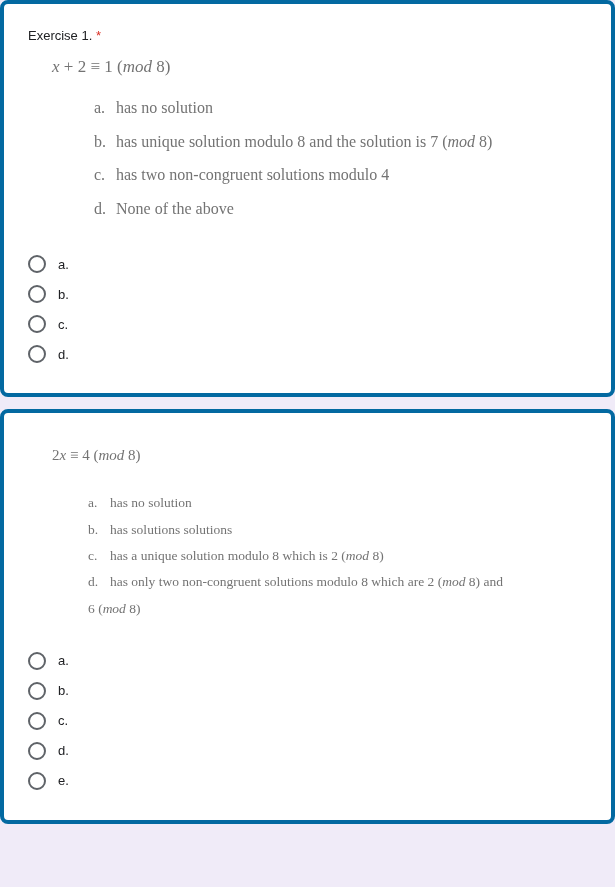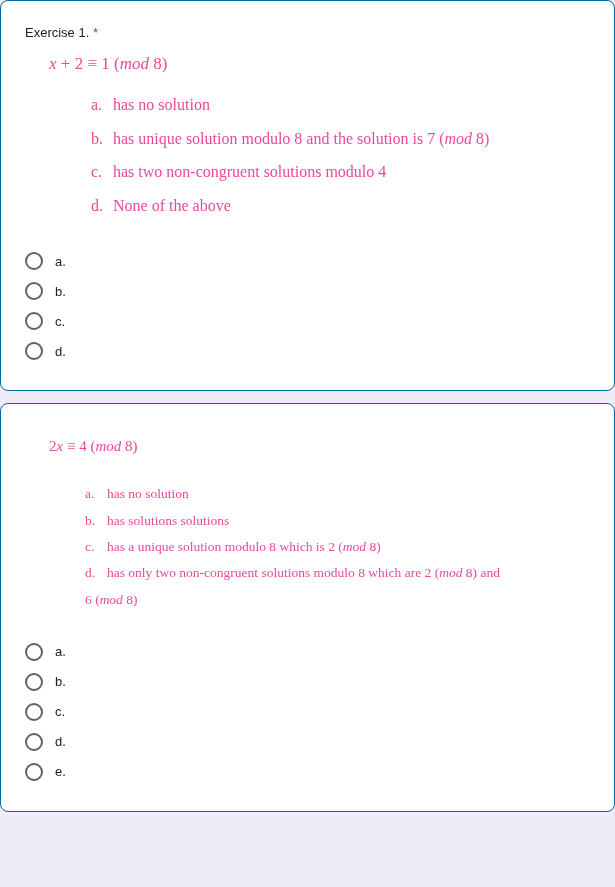--- a/index.html
+++ b/index.html
@@ -8,36 +8,36 @@
       padding: 0;
     }
     body {
       font-family: Arial, sans-serif;
       background: #f0ebf8;
       width: 615px;
       padding: 0;
     }
     .card {
       background: #fff;
-      border: 1px solid #0369a1;
+      border: 4px solid #0369a1;
       border-radius: 8px;
       margin: 0 0 12px 0;
       padding: 24px;
     }
     .card-title {
       font-size: 13px;
       color: #202124;
       margin-bottom: 14px;
     }
     .required {
       color: #d93025;
     }
     .question-body {
       margin: 10px 0 24px 24px;
-      color: #ec4899;
+      color: #737373;
       font-family: 'Times New Roman', Times, serif;
     }
     .q-expr {
       font-size: 17px;
       font-style: italic;
       margin-bottom: 14px;
     }
     .q-expr-ex2 {
       font-size: 15px;
       font-style: italic;

